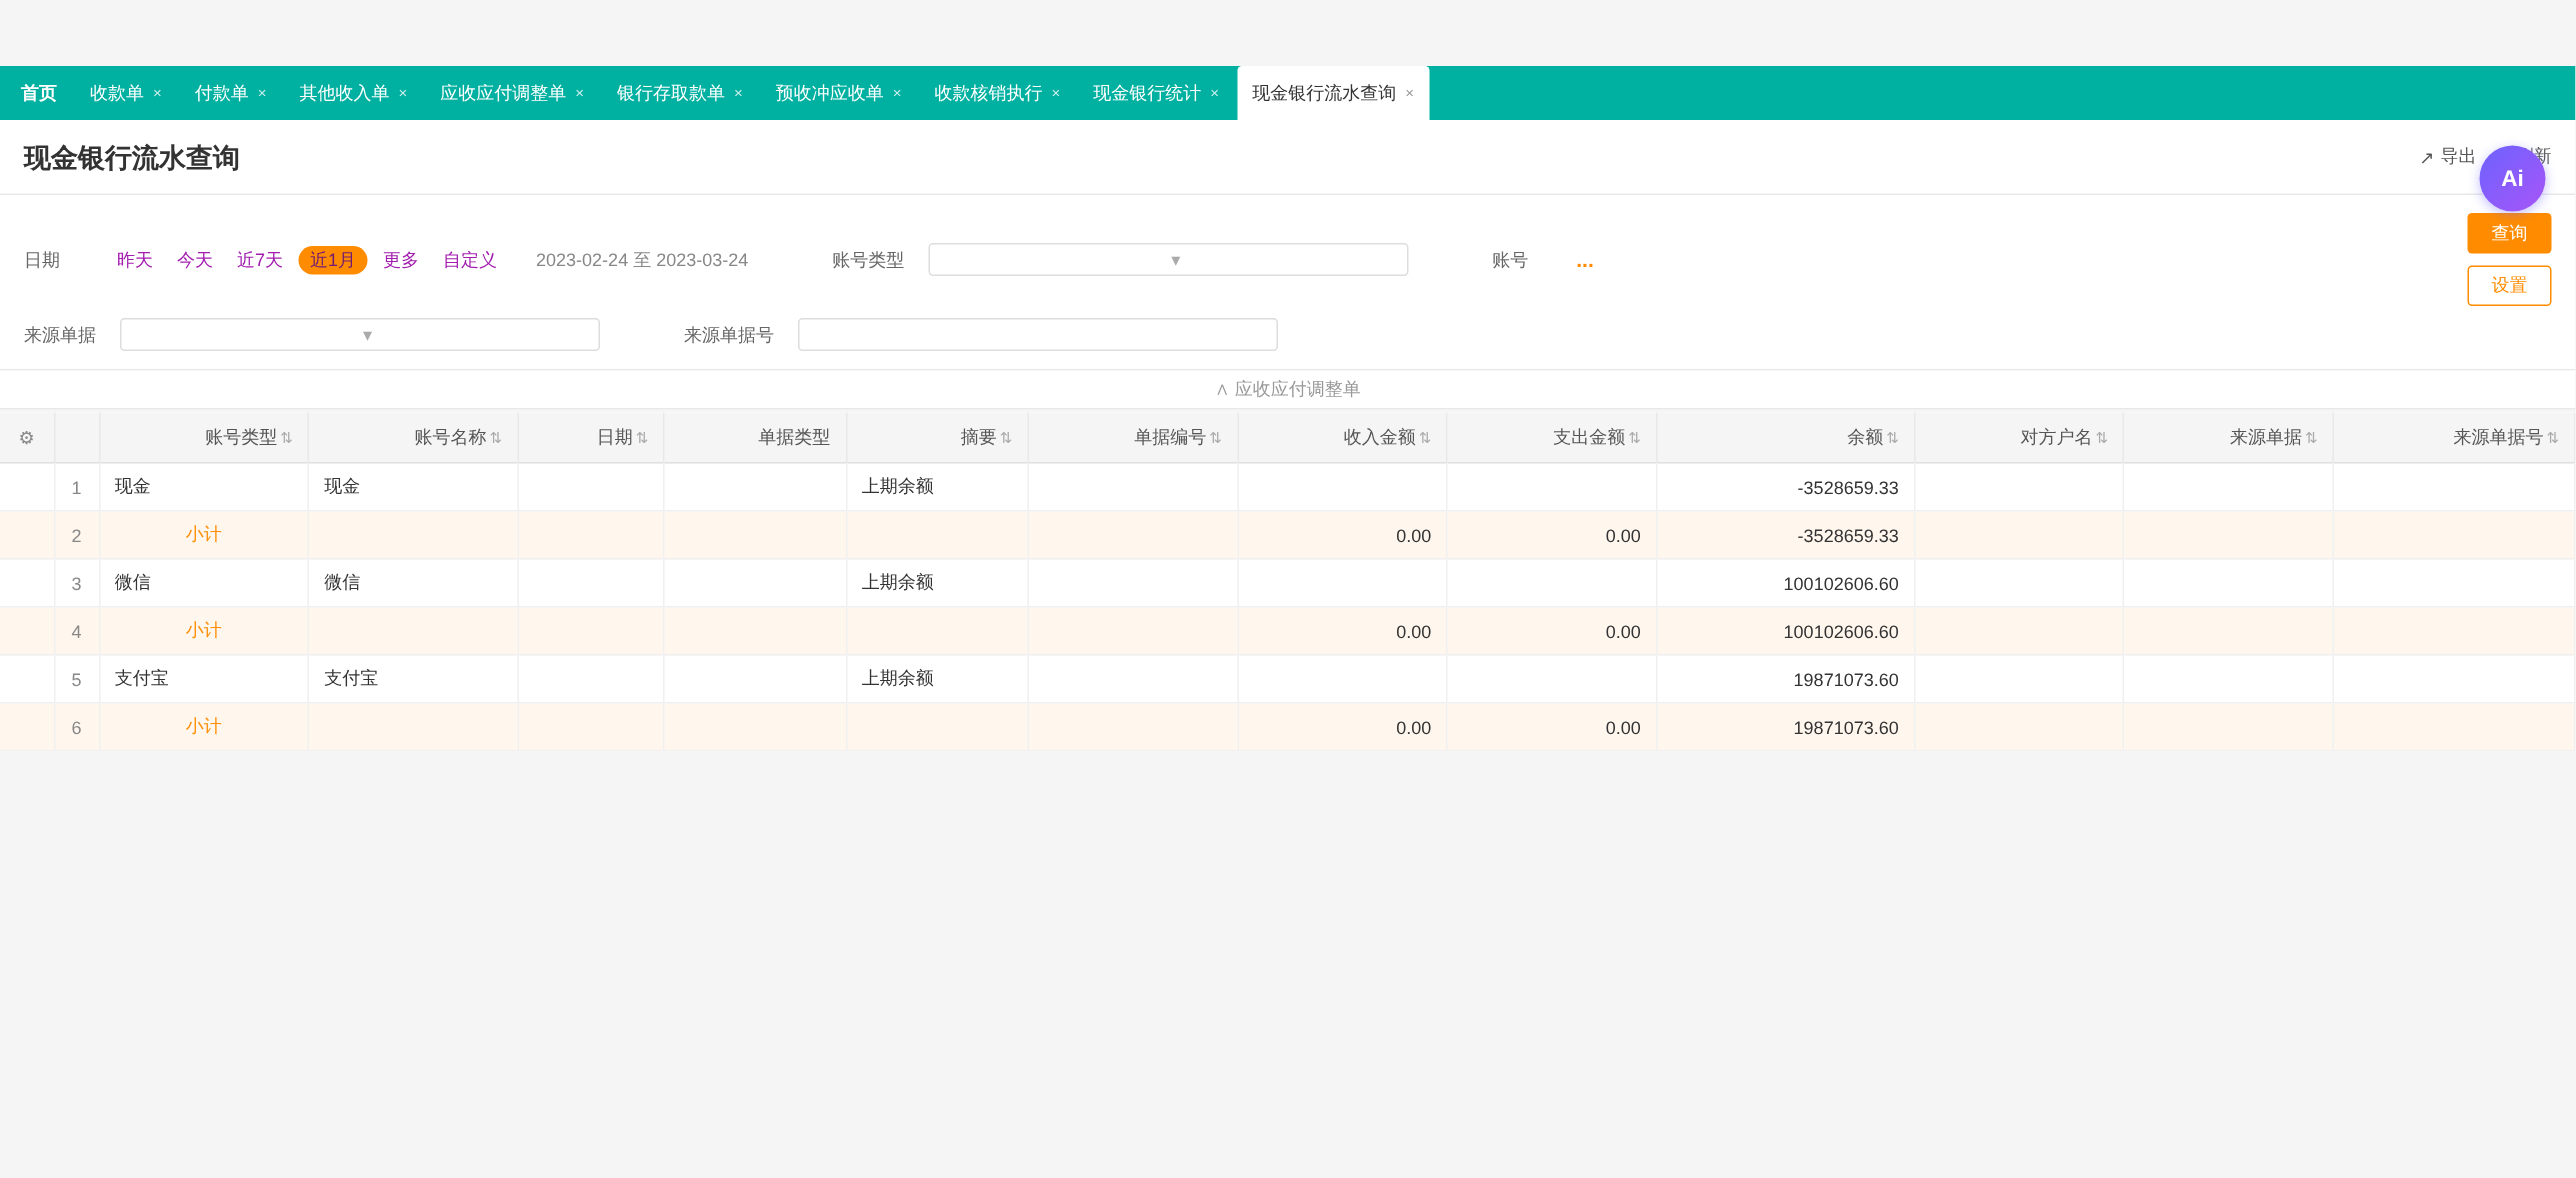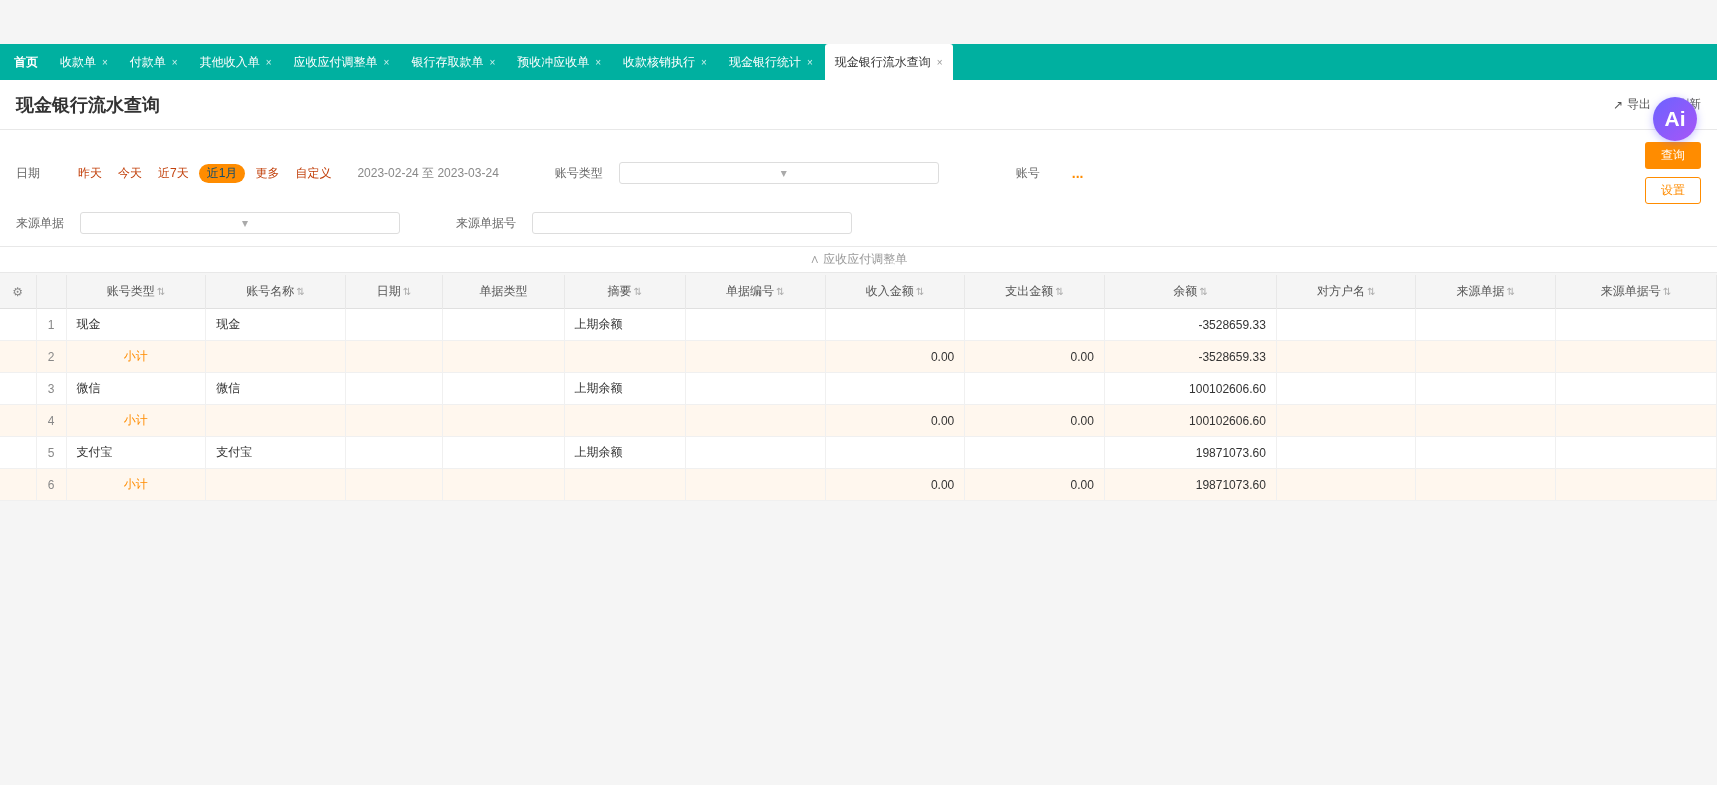--- a/index.html
+++ b/index.html
@@ -86,25 +86,25 @@
     .filter-date-options {
       display: flex;
       align-items: center;
       gap: 4px;
     }
     .date-opt {
       padding: 1px 6px;
       cursor: pointer;
       border-radius: 3px;
       font-size: 12px;
-      color: #c2410c;
+      color: #a21caf;
     }
     .date-opt.active {
       background: #ff8c00;
-      color: #0c4a6e;
+      color: #701a75;
       border-radius: 10px;
       padding: 1px 8px;
     }
     .date-range {
       font-size: 12px;
       color: #888;
       margin-left: 4px;
     }
     .filter-select {
       display: flex;
@@ -173,21 +173,21 @@
       width: 100%;
       border-collapse: collapse;
       font-size: 12px;
     }
     thead tr {
       background: #f5f5f5;
       border-bottom: 1px solid #e0e0e0;
     }
     thead th {
       padding: 8px 10px;
-      text-align: center;
+      text-align: right;
       color: #555;
       font-weight: normal;
       white-space: nowrap;
       border-right: 1px solid #e8e8e8;
       user-select: none;
       cursor: pointer;
     }
     thead th .sort-icon { color: #aaa; font-size: 10px; margin-left: 2px; }
     thead th.gear-col { width: 36px; text-align: center; }
 
@@ -208,21 +208,21 @@
       top: 97px;
       right: 20px;
       background: linear-gradient(135deg, #6c63ff, #a855f7);
       color: #fff;
       border-radius: 50%;
       width: 44px;
       height: 44px;
       display: flex;
       align-items: center;
       justify-content: center;
-      font-size: 21px;
+      font-size: 15px;
       font-weight: bold;
       cursor: pointer;
       box-shadow: 0 2px 8px rgba(108,99,255,0.4);
     }
   </style>
 </head>
 <body>
 
 <nav class="top-nav">
   <div class="nav-tab nav-home">
@@ -295,21 +295,21 @@
         <span class="date-opt">自定义</span>
       </div>
     <span class="date-range">2023-02-24 至 2023-03-24</span>
 
     <span class="filter-label" style="margin-left:40px;">账号类型</span>
     <div class="filter-select filter-select-wide">
       <span></span>
       <span style="color:#aaa;">▾</span>
     </div>
 
-    <span class="filter-label" style="margin-left:61px;">账号</span>
+    <span class="filter-label" style="margin-left:40px;">账号</span>
     <span class="dots-btn">...</span>
 
     <div style="margin-left:auto; display:flex; gap:8px;flex-direction:column;">
       <button class="btn-query">查询</button>
       <button class="btn-settings">设置</button>
     </div>
   </div>
 
   <div class="filter-row">
 

